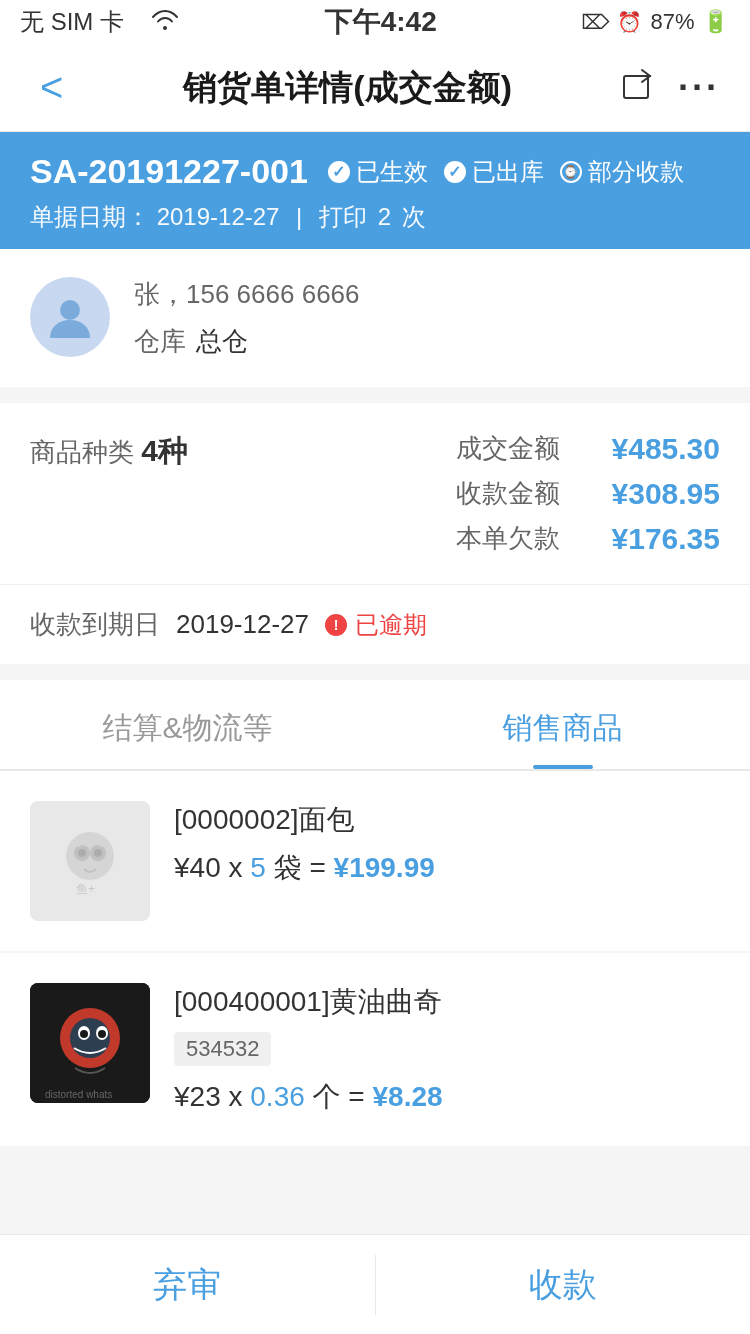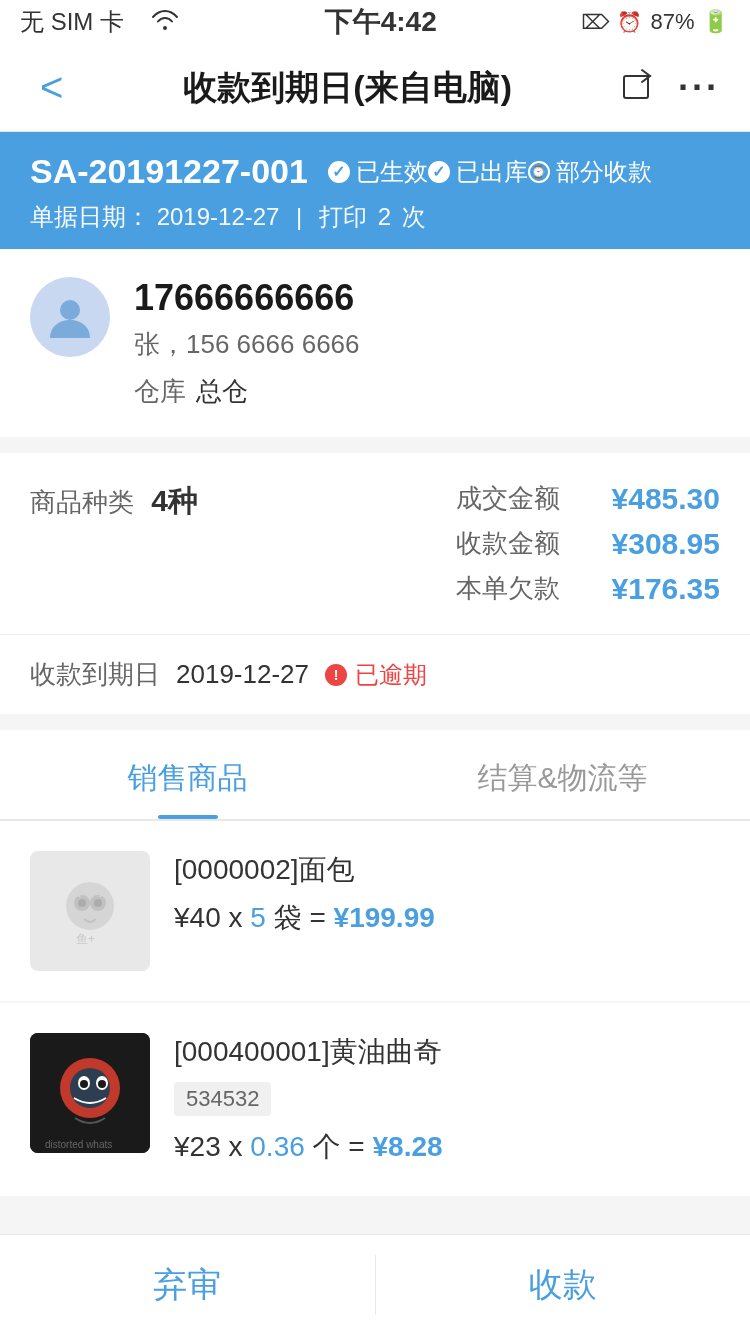--- a/index.html
+++ b/index.html
@@ -57,20 +57,21 @@
       flex-wrap: wrap;
     }
     .order-id {
       font-size: 34px;
       font-weight: 700;
       color: #fff;
     }
     .status-badges {
       display: flex;
       align-items: center;
+      gap: 16px;
     }
     .badge {
       display: flex;
       align-items: center;
       gap: 6px;
       color: #fff;
       font-size: 24px;
     }
     .badge-check { 
       width: 22px; height: 22px;
@@ -131,21 +132,21 @@
     
     .stats-section {
       background: #fff;
       padding: 28px 30px;
       display: flex;
       align-items: flex-start;
       justify-content: space-between;
       margin-bottom: 0;
     }
     .stats-left { font-size: 26px; color: #666; }
-    .stats-left .value { font-size: 30px; color: #333; font-weight: 600; margin-left: 10px; }
+    .stats-left .value { font-size: 30px; color: #333; font-weight: 600; }
     .stats-right { text-align: right; }
     .stats-row {
       display: flex;
       justify-content: flex-end;
       align-items: center;
       gap: 30px;
       margin-bottom: 10px;
       font-size: 26px;
     }
     .stats-row:last-child { margin-bottom: 0; }
@@ -320,21 +321,21 @@
   <div class="status-right">
     <span style="font-size:20px;">⌦</span>
     <span style="font-size:20px;">⏰</span>
     <span style="font-size:22px;">87%</span>
     <span style="font-size:22px;">🔋</span>
   </div>
 </div>
 
 <div class="nav-bar">
   <span style="font-size:40px;color:#4a9fe0;padding:0 10px;">&lt;</span>
-  <span class="nav-title">收款到期日(来自电脑)</span>
+  <span class="nav-title">销货单详情(成交金额)</span>
   <div class="nav-icons">
     <span style="font-size:30px;color:#333;">
       <svg width="32" height="32" viewBox="0 0 32 32" fill="none">
         <rect x="2" y="8" width="24" height="22" rx="2" stroke="#333" stroke-width="2" fill="none"></rect>
         <path d="M20 2l8 6-8 6" stroke="#333" stroke-width="2" fill="none" stroke-linecap="round"></path>
         <path d="M28 8H14" stroke="#333" stroke-width="2" fill="none" stroke-linecap="round"></path>
       </svg>
     </span>
     <span style="font-size:36px;font-weight:700;color:#333;letter-spacing:2px;">···</span>
   </div>
@@ -369,21 +370,20 @@
 </div>
 
 <div class="customer-section">
   <div class="person-icon">
     <svg width="50" height="50" viewBox="0 0 50 50" fill="none">
       <circle cx="25" cy="18" r="10" fill="#7aabda"></circle>
       <path d="M5 46c0-11 8.5-18 20-18s20 7 20 18" fill="#7aabda"></path>
     </svg>
   </div>
   <div class="customer-info">
-    <div class="customer-name">17666666666</div>
     <div class="customer-phone">张，156 6666 6666</div>
     <div class="customer-meta">
       <div class="meta-item">
         <span class="meta-label">仓库</span>
         <span class="meta-value">总仓</span>
       </div>
     </div>
   </div>
 </div>
 
@@ -411,25 +411,25 @@
 <div class="due-section">
   <span class="due-label">收款到期日</span>
   <span class="due-date">2019-12-27</span>
   <div class="overdue-badge">
     <div class="overdue-dot">!</div>
     <span>已逾期</span>
   </div>
 </div>
 
 <div class="tabs-container">
+  <div class="tab">
+    <span>结算&amp;物流等</span>
+  </div>
   <div class="tab active">
     <span>销售商品</span>
-  </div>
-  <div class="tab">
-    <span>结算&amp;物流等</span>
   </div>
 </div>
 
 <div class="product-list">
 
   <div class="product-item">
     <div class="product-thumb">
       <svg viewBox="0 0 80 80" fill="none">
 
         <circle cx="40" cy="35" r="24" fill="#bbb"></circle>

